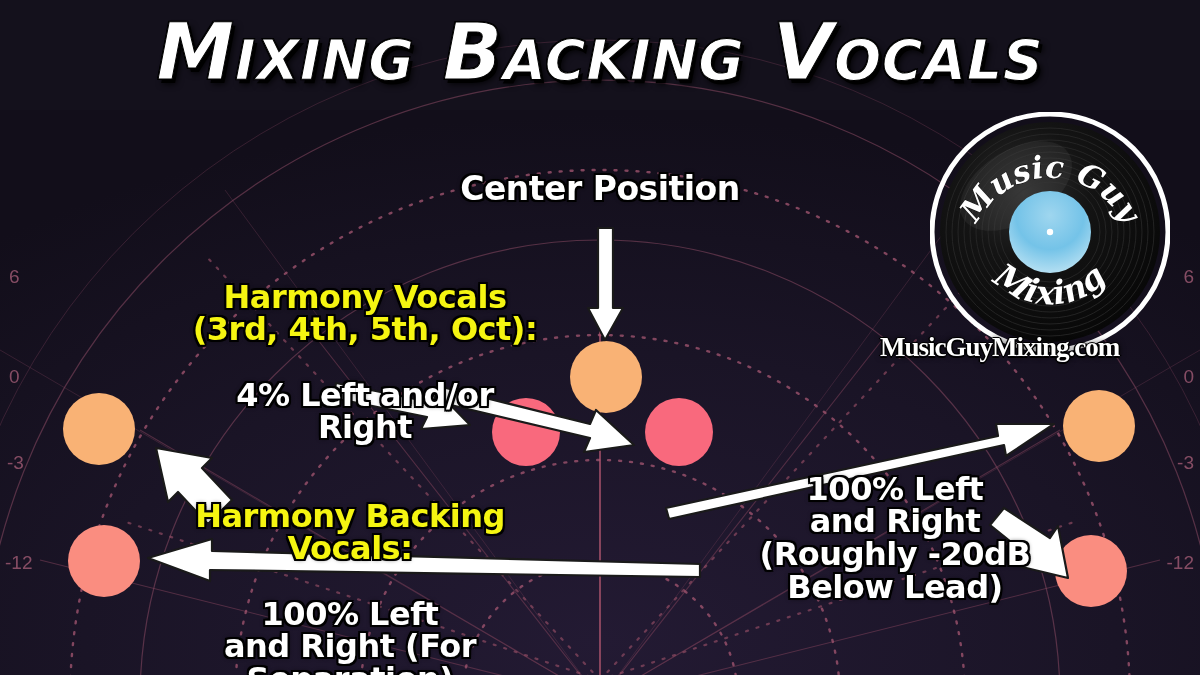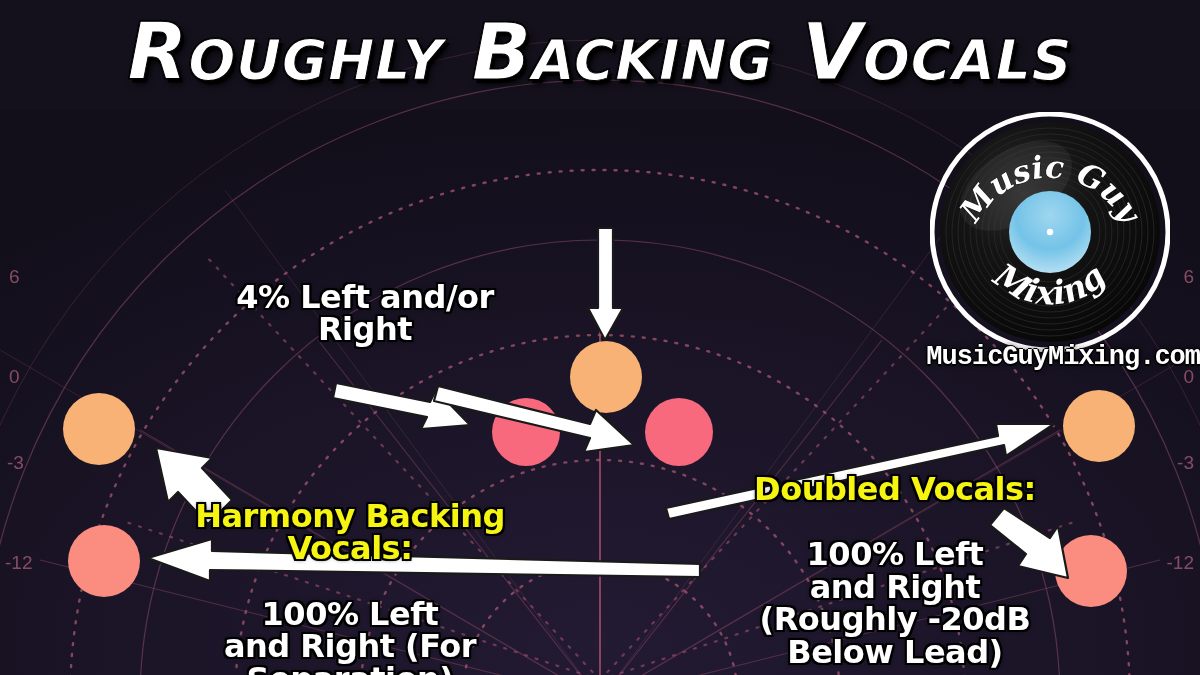--- a/index.html
+++ b/index.html
@@ -54,22 +54,22 @@
   #ann-unique {left:180px;top:467px;width:340px;font-size:32px;}
   #ann-doubled{left:740px;top:440px;width:310px;font-size:32px;}
 
   
   .dot{position:absolute;border-radius:50%;}
 
   
   #logo{position:absolute;left:930px;top:112px;width:240px;height:240px;}
   #logo svg{display:block;}
   #logo-url{
-    position:absolute;left:880px;top:342px;width:320px;text-align:right;
-    font-family:Liberation Mono, monospace;
+    position:absolute;left:880px;top:332px;width:320px;text-align:left;
+    font-family:Liberation Serif, serif;
     font-weight:bold;font-size:27px;color:#fff;letter-spacing:-1px;
     text-shadow:-1.5px 0 0 #000,1.5px 0 0 #000,0 -1.5px 0 #000,0 1.5px 0 #000,0 0 6px #000;
   }
 
   
   #arrows{position:absolute;inset:0;pointer-events:none;}
   #arrows svg{display:block;width:1200px;height:675px;}
 </style>
 </head>
 <body>
@@ -165,40 +165,42 @@
 
         <polygon points="700,564 212,551 212,539 148,558 210,581 210,570 700,577"></polygon>
 
         <polygon points="666,508 998,436 996,424 1054,424 1006,456 1004,445 669,519"></polygon>
 
         <polygon points="1004,508 1050,538 1058,526 1068,578 1018,566 1026,554 990,525"></polygon>
       </g>
     </svg>
   </div>
 
-  <div id="title">Roughly Backing Vocals</div>
+  <div id="title">Mixing Backing Vocals</div>
 
   <div class="ann" id="ann-lead">
+    <span class="bd">Center Position</span>
   </div>
 
   <div class="ann" id="ann-harmony">
+    <span class="hd">Harmony Vocals
+(3rd, 4th, 5th, Oct):</span>
     <span class="bd">4% Left and/or
 Right</span>
   </div>
 
   <div class="ann" id="ann-unique">
     <span class="hd">Harmony Backing
 Vocals:</span>
     <span class="bd">100% Left
 and Right (For
 Separation)</span>
   </div>
 
   <div class="ann" id="ann-doubled">
-    <span class="hd">Doubled Vocals:</span>
     <span class="bd">100% Left
 and Right
 (Roughly -20dB
 Below Lead)</span>
   </div>
 
   <div id="logo">
     <svg viewBox="0 0 240 240" xmlns="http://www.w3.org/2000/svg">
       <defs>
         <radialGradient id="vinylGrad" cx="38%" cy="32%" r="78%">

